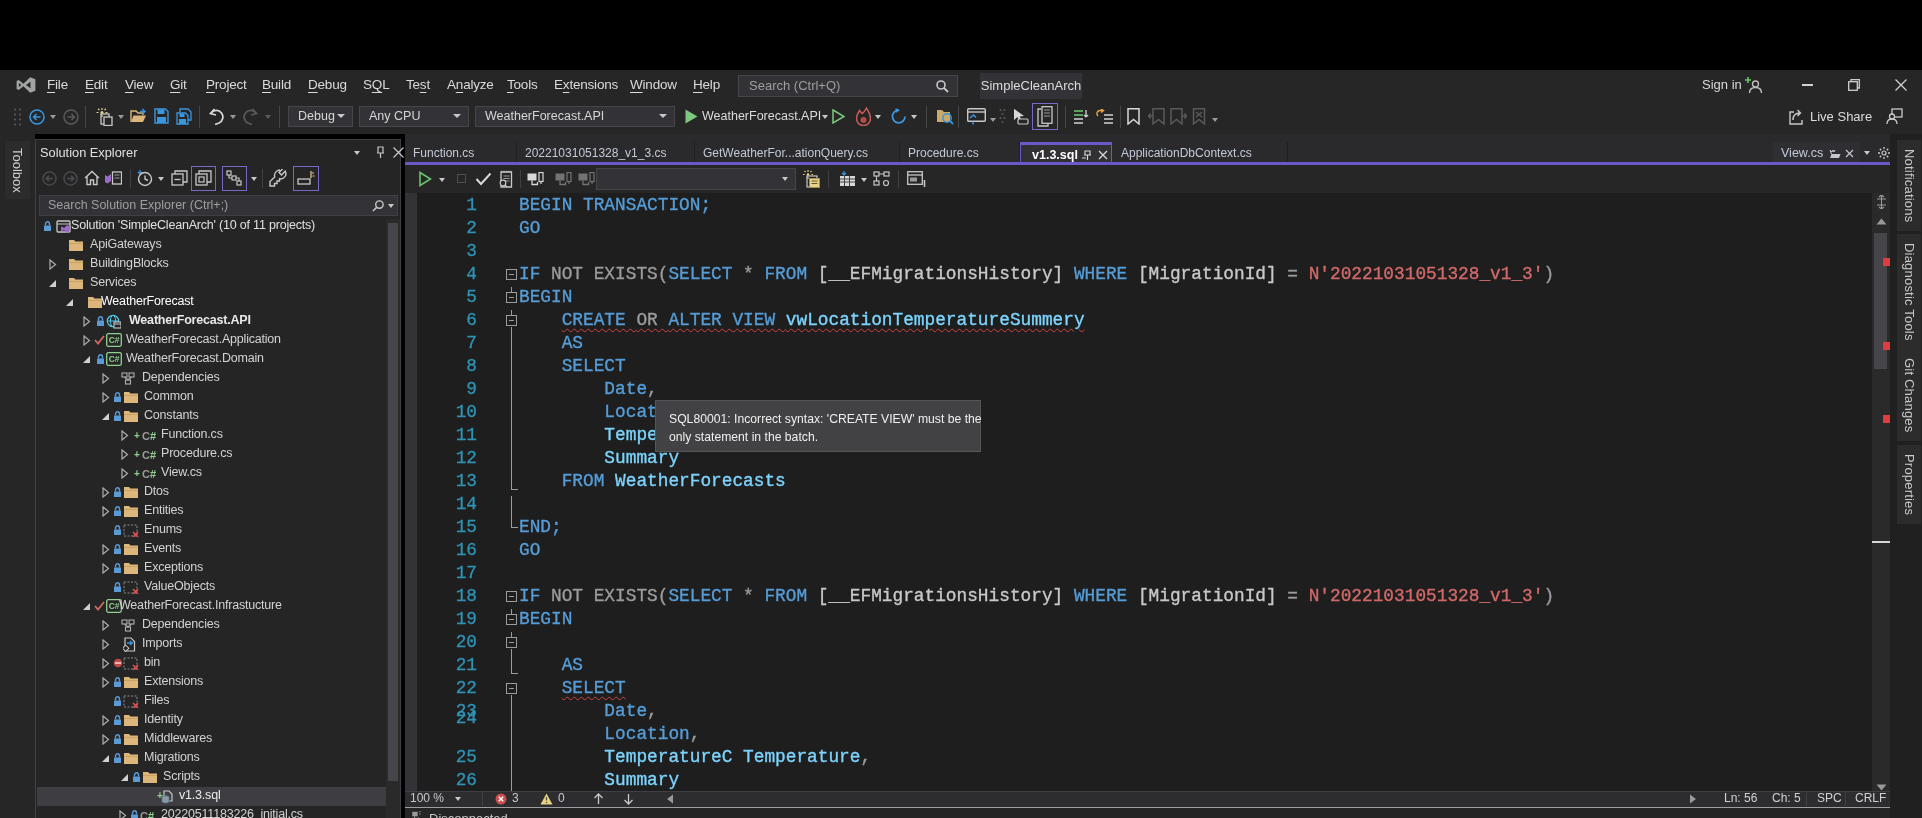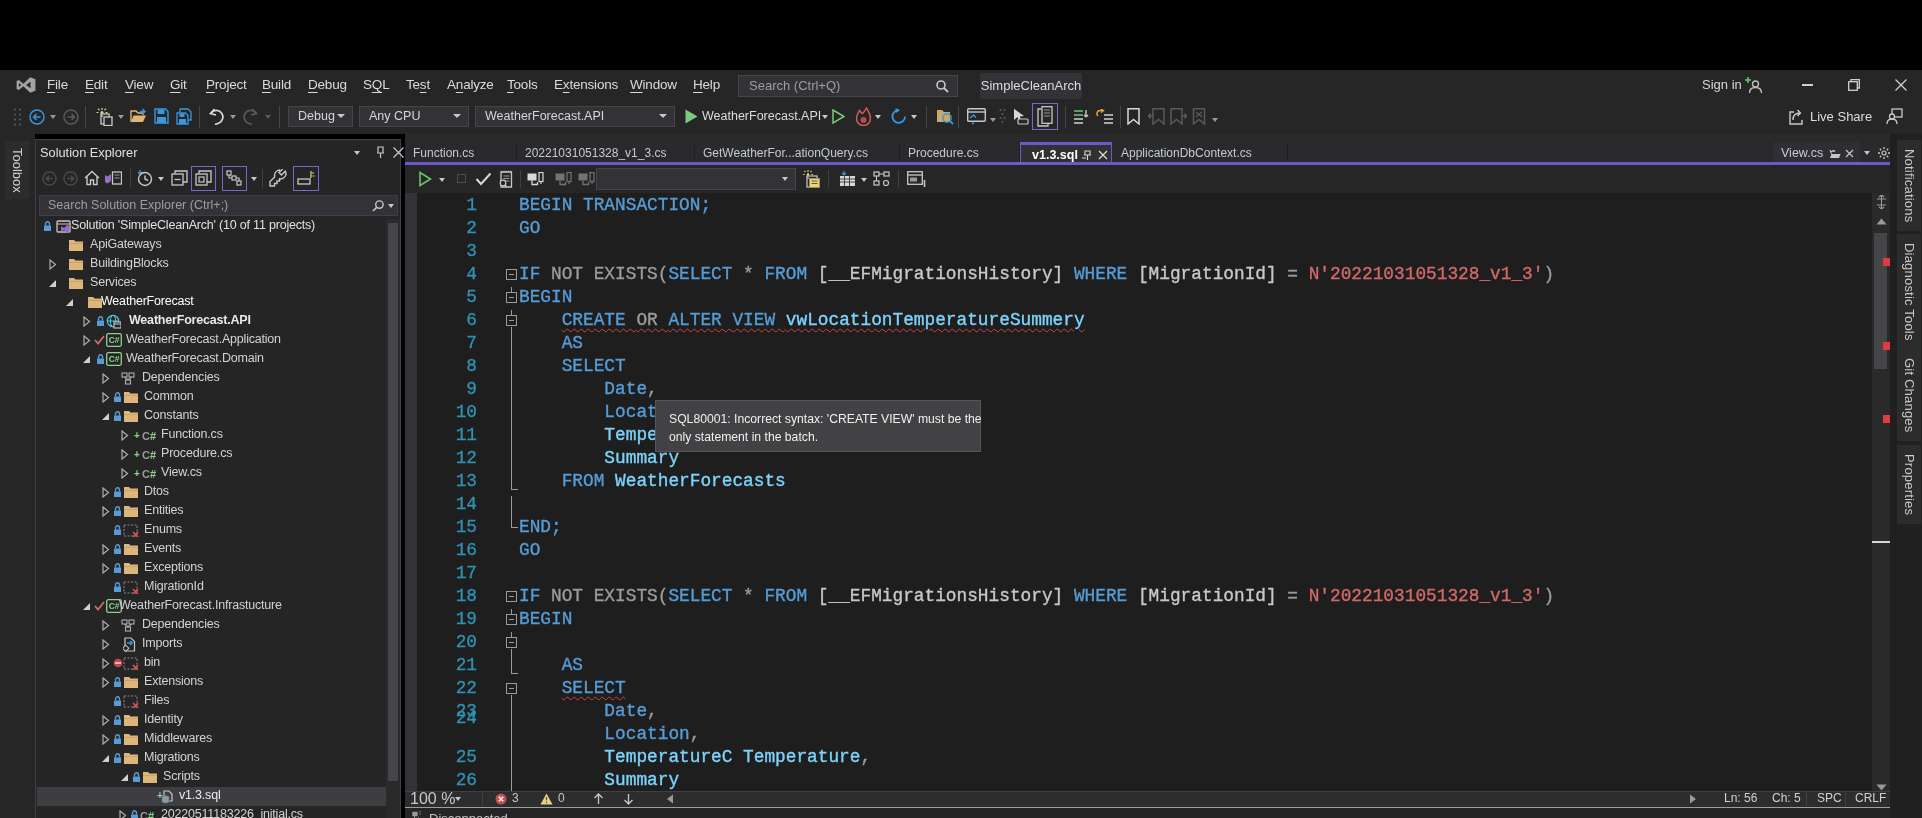--- a/index.html
+++ b/index.html
@@ -549,21 +549,21 @@
       </div>
 <div class="trow" style="top:438px;">
         <svg class="tico" style="left:76px;top:4px" width="9" height="11" viewBox="0 0 9 11">
           <path d="M2.5 4.5 L2.5 3 A2 2.2 0 0 1 6.5 3 L6.5 4.5" fill="none" stroke="#5b9bd5" stroke-width="1.4"></path>
           <rect x="1" y="4.5" width="7" height="5.5" rx="0.5" fill="#5b9bd5"></rect>
         </svg>
         <svg class="tico" style="left:86px;top:3px" width="17" height="13" viewBox="0 0 17 13">
           <rect x="1" y="1" width="13" height="11" fill="none" stroke="#8a8a8a" stroke-width="1" stroke-dasharray="2 1.5"></rect>
           <path d="M10 8 L15 13 M15 8 L10 13" stroke="#e05252" stroke-width="1.6"></path>
         </svg>
-        <span class="lbl" style="left:107px;color:#d2d2d2">MigrationId</span>
+        <span class="lbl" style="left:107px;color:#d2d2d2">ValueObjects</span>
       </div>
 <div class="trow" style="top:457px;">
         <svg class="tico" style="left:45px;top:5px" width="9" height="9" viewBox="0 0 9 9">
           <path d="M8 1 L8 8 L1 8 Z" fill="#d0d0d0"></path>
         </svg>
         <svg class="tico" style="left:57px;top:4px" width="11" height="10" viewBox="0 0 11 10">
           <path d="M1 5 L4 8.5 L10 1" fill="none" stroke="#d16b63" stroke-width="1.8"></path>
         </svg>
         <svg class="tico" style="left:69px;top:2px" width="16" height="14" viewBox="0 0 16 14">
           <rect x="0.7" y="0.7" width="14.6" height="12.6" rx="1.5" fill="none" stroke="#8fd08f" stroke-width="1.3"></rect>
@@ -881,21 +881,21 @@
 <div class="otick" style="left:106px;top:355px"></div>
 <div class="oline" style="left:106px;top:362px;height:31px"></div>
 <div class="otick" style="left:106px;top:393px"></div>
 <div class="oline" style="left:106px;top:474.5px;height:5.0px"></div>
 <div class="oline" style="left:106px;top:497.5px;height:5.0px"></div>
 <div class="oline" style="left:106px;top:514.5px;height:24.5px"></div>
 <div class="otick" style="left:106px;top:539px"></div>
 <div class="oline" style="left:106px;top:560.5px;height:96.5px"></div>
 <div class="abs" style="left:250px;top:266px;width:326px;height:52px;background:#424245;border:1px solid #555558;color:#efefef;font-size:12.2px;line-height:18px;padding:9px 0 0 13px;z-index:9;white-space:nowrap">SQL80001: Incorrect syntax: 'CREATE VIEW' must be the<br>only statement in the batch.</div>
 <div class="abs" style="left:0;top:657px;width:1485px;height:15.5px;background:#2d2d30;border-top:1px solid #3f3f46"></div>
-<div class="abs" style="left:5px;top:657px;height:16px;line-height:15px;color:#c8c8c8;font-size:16px">100 %</div>
+<div class="abs" style="left:5px;top:657px;height:16px;line-height:15px;color:#c8c8c8;font-size:12px">100 %</div>
 <div class="car2" style="left:50px;top:663px;border-top-color:#c8c8c8"></div>
 <div class="abs" style="left:77px;top:658px;width:1px;height:14px;background:#3f3f46"></div>
 <svg class="abs" style="left:90px;top:659px" width="12" height="12" viewBox="0 0 12 12">
       <circle cx="6" cy="6" r="5.5" fill="#c94f4f"></circle>
       <path d="M3.8 3.8 L8.2 8.2 M8.2 3.8 L3.8 8.2" stroke="#fff" stroke-width="1.4"></path>
     </svg>
 <div class="abs" style="left:107px;top:657px;height:16px;line-height:15px;color:#c8c8c8;font-size:12px">3</div>
 <svg class="abs" style="left:135px;top:659px" width="13" height="12" viewBox="0 0 13 12">
       <path d="M6.5 0.5 L12.5 11.5 L0.5 11.5 Z" fill="#e8d382"></path>
       <path d="M6.5 4 L6.5 7.5" stroke="#554" stroke-width="1.3"></path>

